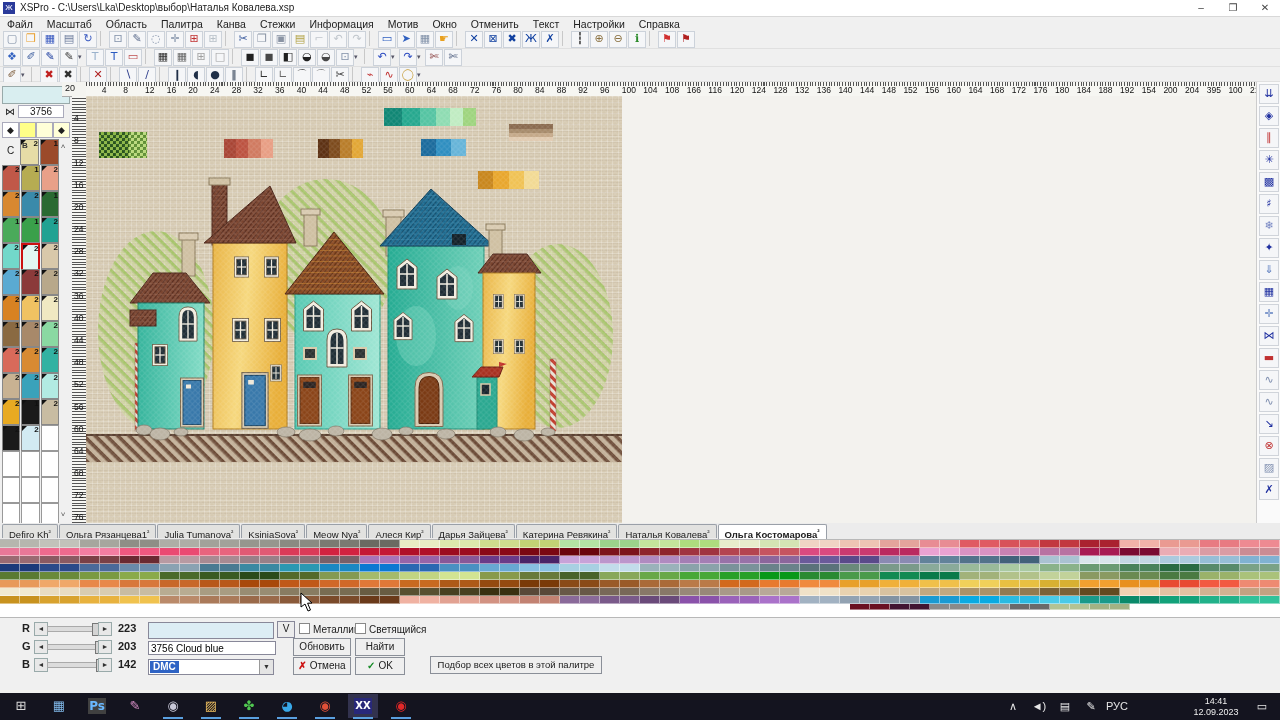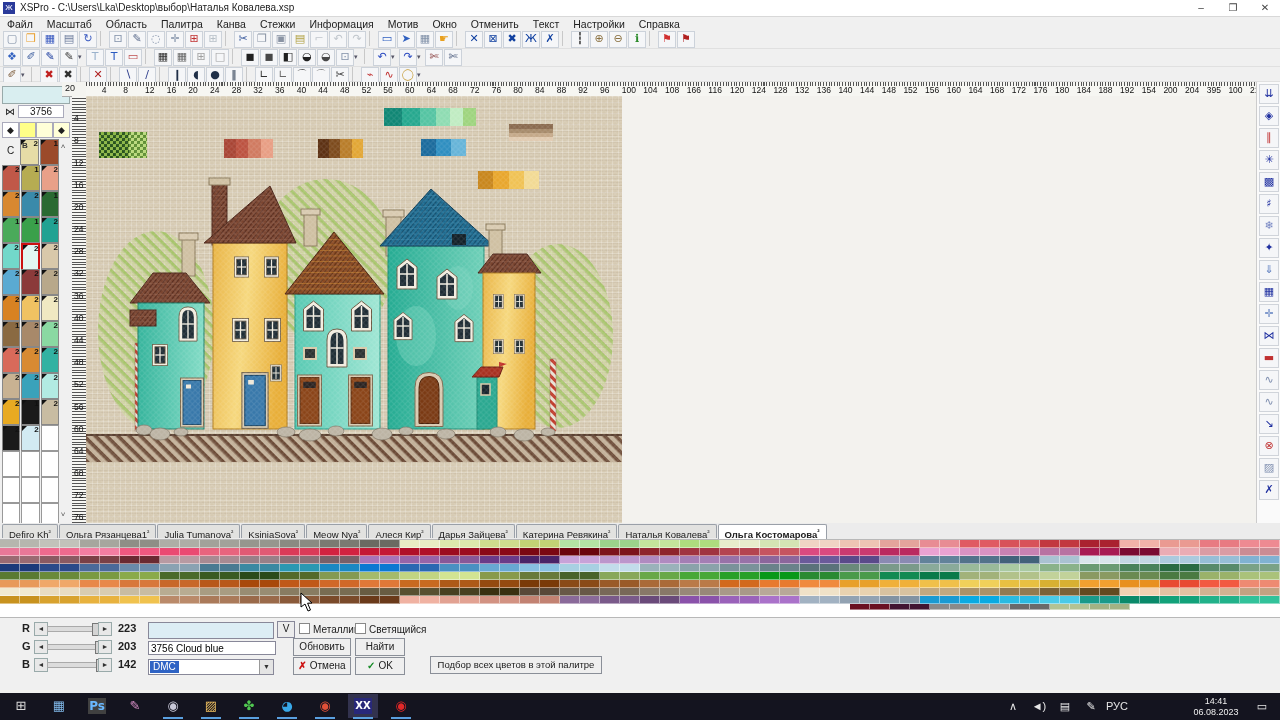--- a/index.html
+++ b/index.html
@@ -71,21 +71,21 @@
   .slider{position:absolute;width:78px;height:13px;}
   .sarr{position:absolute;top:0;width:12px;height:12px;border:1px solid #9aa;background:#e8e8e8;font-size:7px;line-height:12px;text-align:center;color:#333;}
   .strack{position:absolute;left:13px;top:4px;width:52px;height:4px;background:#dcdcdc;border:1px solid #aaa;}
   .sthumb{position:absolute;top:-4px;width:7px;height:11px;background:#d4d4d4;border:1px solid #777;}
   .cval{position:absolute;font-size:11px;font-weight:bold;}
   #preview{left:148px;top:4px;width:124px;height:15px;border:1px solid #889;}
   #vbtn{left:277px;top:3px;width:16px;height:15px;border:1px solid #889;background:#ececec;text-align:center;font-size:10px;line-height:14px;}
   .chk{position:absolute;font-size:10px;}
   .chk .box{display:inline-block;width:9px;height:9px;border:1px solid #888;background:#fff;vertical-align:-1px;margin-right:3px;}
   #namefield{left:148px;top:23px;width:122px;height:12px;border:1px solid #889;background:#fff;font-size:10px;font-family:"Liberation Sans",sans-serif;padding:0 2px;}
-  #combo{left:148px;top:41px;width:124px;height:14px;border:1px solid #889;background:#fff;}
+  #combo{left:148px;top:41px;width:124px;height:14px;border:1px solid #889;background:#fff;font-weight:bold;}
   #combosel{position:absolute;left:1px;top:1px;padding:0 3px;background:#2e63c4;color:#fff;font-size:10px;line-height:12px;}
   #combobtn{position:absolute;right:0;top:0;width:13px;height:14px;background:#e4e4e4;border-left:1px solid #999;font-size:7px;text-align:center;line-height:13px;color:#333;}
   .wbtn{position:absolute;height:16px;border:1px solid #8a8f98;background:#efefef;font-size:10px;text-align:center;line-height:15px;}
   .wbtn .xg{color:#cc1111;font-weight:bold;margin-right:3px;}
   .wbtn .cg{color:#118822;font-weight:bold;margin-right:3px;}
   
   #statusbar{left:0;top:677px;width:1280px;height:16px;background:#f0f0f0;border-top:1px solid #fff;}
   .spanel{position:absolute;top:1px;height:12px;border:1px solid;border-color:#9a9a9a #ffffff #ffffff #9a9a9a;font-size:9.5px;line-height:12px;padding:0 4px;color:#111;}
   
   #taskbar{left:0;top:693px;width:1280px;height:27px;background:#14141f;}
@@ -1242,21 +1242,21 @@
     </div>
     <div class="abs wbtn" style="left:293px;top:39px;width:56px"><span class="xg">✗</span><span>Отмена</span></div>
     <div class="abs wbtn" style="left:355px;top:39px;width:48px"><span class="cg">✓</span><span>OK</span></div>
     <div class="abs wbtn" style="left:430px;top:38px;width:170px;font-size:9.5px">Подбор всех цветов в этой палитре</div>
   </div>
 
 
   <div class="abs" id="taskbar">
     <div class="abs" id="clock">
       <div>14:41</div>
-      <div>06.08.2023</div>
+      <div>12.09.2023</div>
     </div>
     <div class="trayitem" style="right:6px;width:24px">▭</div>
   <div class="tki" style="left: 6px;">
         <div class="g" style="color: rgb(216, 216, 216);">⊞</div>
       </div>
       <div class="tki" style="left: 44px;">
         <div class="g" style="color: rgb(128, 184, 232);">▦</div>
       </div>
       <div class="tki" style="left: 82px;">
         <div class="g" style="color: rgb(106, 184, 255); background: #404040; margin: 4px 6px; line-height: 16px; font-size: 12px; font-weight: bold;">Ps</div>

